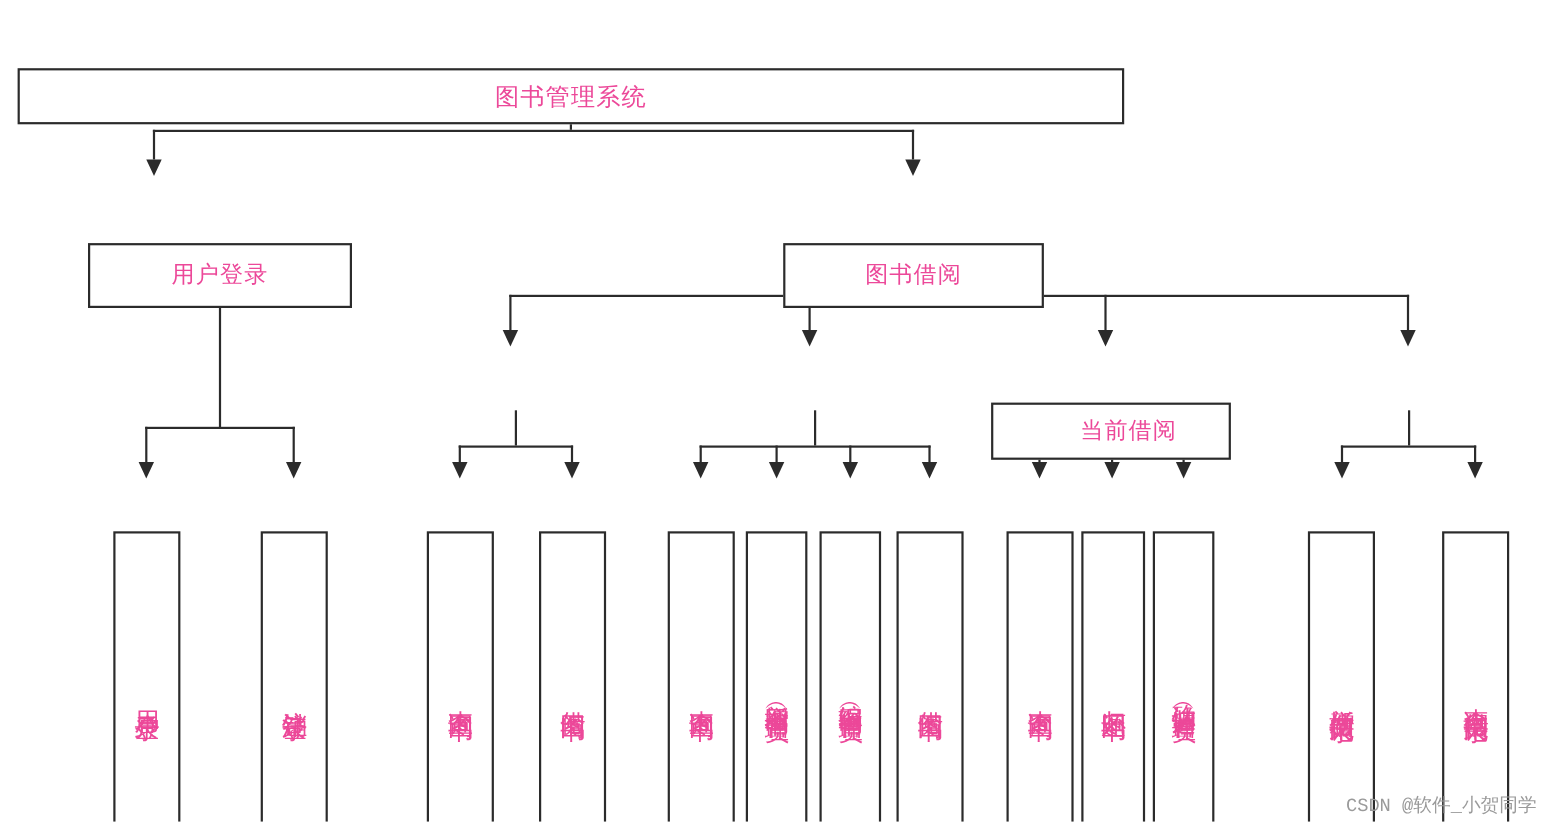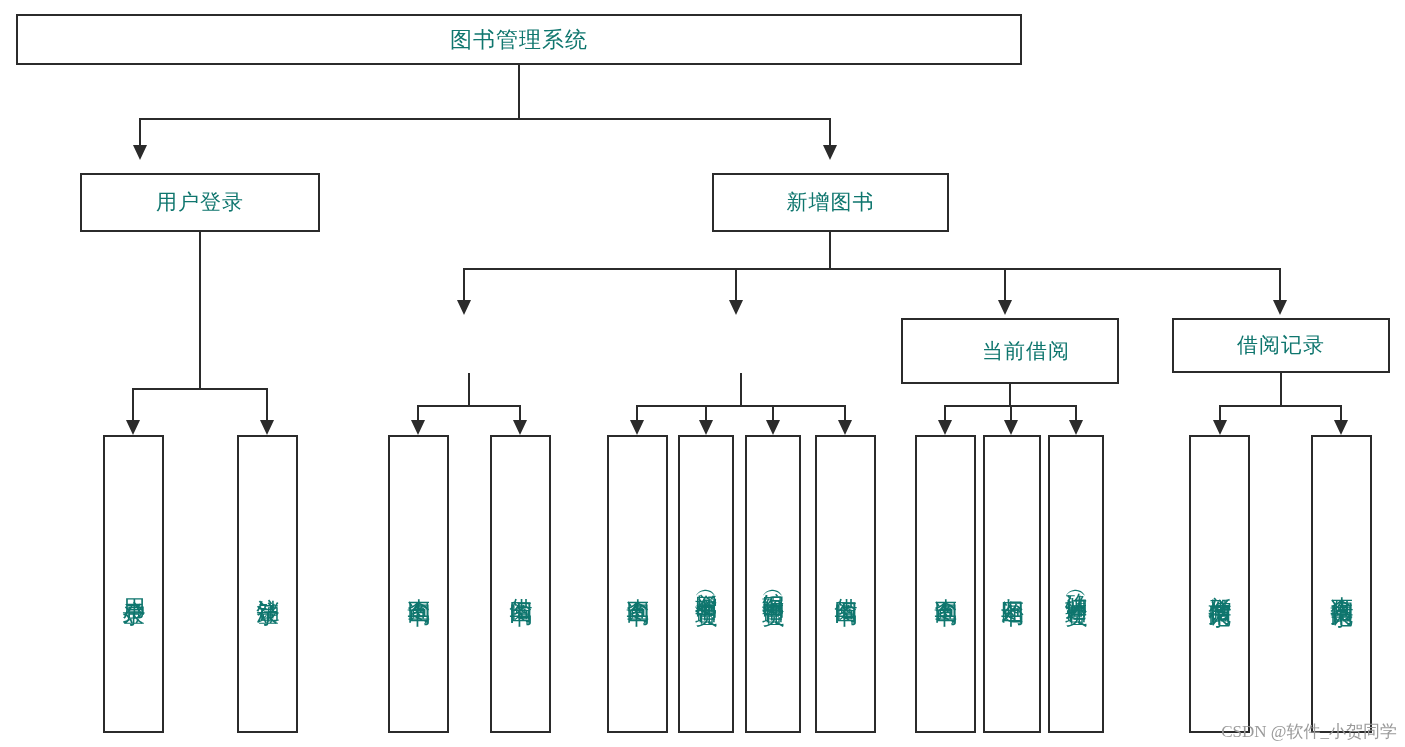--- a/index.html
+++ b/index.html
@@ -20,22 +20,23 @@
   }
   
   .node {
     position: absolute;
     box-sizing: border-box;
     background: #ffffff;
     border: 2px solid #2b2b2b;
     display: flex;
     align-items: center;
     justify-content: center;
-    color: #0f766e;
+    color: #ec4899;
     z-index: 3;
+    margin-top: 48px;
   }
   .node .label {
     display: block;
     text-align: center;
     line-height: 1.25;
     white-space: nowrap;
   }
   
   .node.horiz .label {
     font-size: 21px;
@@ -78,21 +79,21 @@
   }
   
   #watermark {
     position: absolute;
     right: 8px;
     bottom: 4px;
     font-size: 17px;
     color: #9a9a9a;
     z-index: 5;
     white-space: nowrap;
-    font-family: Liberation Serif, serif;
+    font-family: Liberation Mono, monospace;
     text-align: right;
   }
 </style>
 </head>
 <body>
 
 <div id="canvas">
 
   <div class="node root horiz" style="left:16px; top:14px; width:1006px; height:51px;">
     <span class="label">图书管理系统</span>
@@ -103,46 +104,43 @@
   <div class="line vline" style="left:139px; top:118px; width:2px; height:27px;"></div>
   <div class="line vline" style="left:829px; top:118px; width:2px; height:27px;"></div>
   <div class="arrow" style="left:133px; top:145px;"></div>
   <div class="arrow" style="left:823px; top:145px;"></div>
 
   <div class="node horiz" style="left:80px; top:173px; width:240px; height:59px;">
     <span class="label">用户登录</span>
   </div>
 
   <div class="node horiz" style="left:712px; top:173px; width:237px; height:59px;">
-    <span class="label">新增图书</span>
+    <span class="label">图书借阅</span>
   </div>
 
   <div class="line vline" style="left:199px; top:232px; width:2px; height:158px;"></div>
   <div class="line hline" style="left:132px; top:388px; width:136px; height:2px;"></div>
   <div class="line vline" style="left:132px; top:388px; width:2px; height:32px;"></div>
   <div class="line vline" style="left:266px; top:388px; width:2px; height:32px;"></div>
   <div class="arrow" style="left:126px; top:420px;"></div>
   <div class="arrow" style="left:260px; top:420px;"></div>
 
   <div class="line vline" style="left:829px; top:232px; width:2px; height:36px;"></div>
   <div class="line hline" style="left:463px; top:268px; width:818px; height:2px;"></div>
   <div class="line vline" style="left:463px; top:268px; width:2px; height:32px;"></div>
   <div class="line vline" style="left:735px; top:268px; width:2px; height:32px;"></div>
   <div class="line vline" style="left:1004px; top:268px; width:2px; height:32px;"></div>
   <div class="line vline" style="left:1279px; top:268px; width:2px; height:32px;"></div>
   <div class="arrow" style="left:457px; top:300px;"></div>
   <div class="arrow" style="left:729px; top:300px;"></div>
   <div class="arrow" style="left:998px; top:300px;"></div>
   <div class="arrow" style="left:1273px; top:300px;"></div>
 
-  <div class="node horiz" style="left:901px; top:318px; width:218px; height:66px;padding-left:32px;">
+  <div class="node horiz" style="left:901px; top:318px; width:218px; height:52px;padding-left:32px;">
     <span class="label">当前借阅</span>
-  </div>
-  <div class="node horiz" style="left:1172px; top:318px; width:218px; height:55px;">
-    <span class="label">借阅记录</span>
   </div>
 
   <div class="line vline" style="left:468px; top:373px; width:2px; height:32px;"></div>
   <div class="line hline" style="left:417px; top:405px; width:104px; height:2px;"></div>
   <div class="line vline" style="left:417px; top:405px; width:2px; height:15px;"></div>
   <div class="line vline" style="left:519px; top:405px; width:2px; height:15px;"></div>
   <div class="arrow" style="left:411px; top:420px;"></div>
   <div class="arrow" style="left:513px; top:420px;"></div>
 
   <div class="line vline" style="left:740px; top:373px; width:2px; height:32px;"></div>

